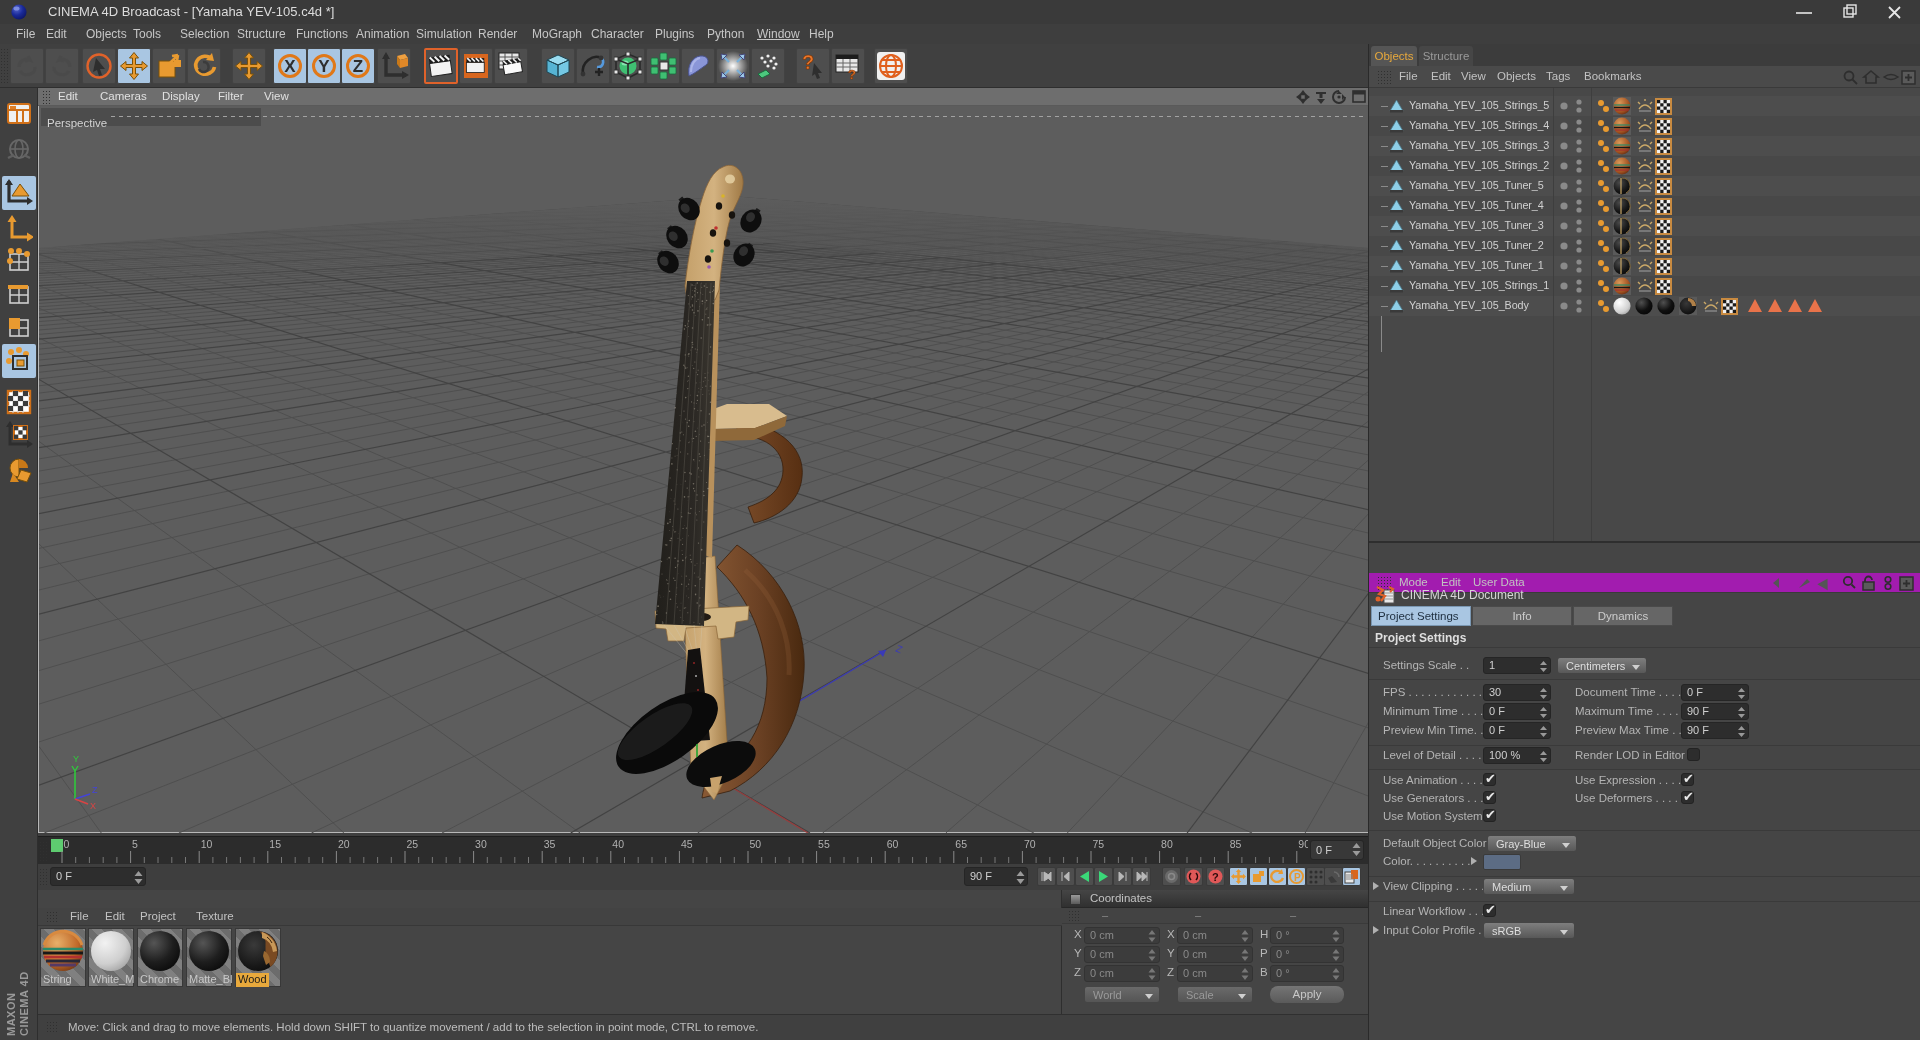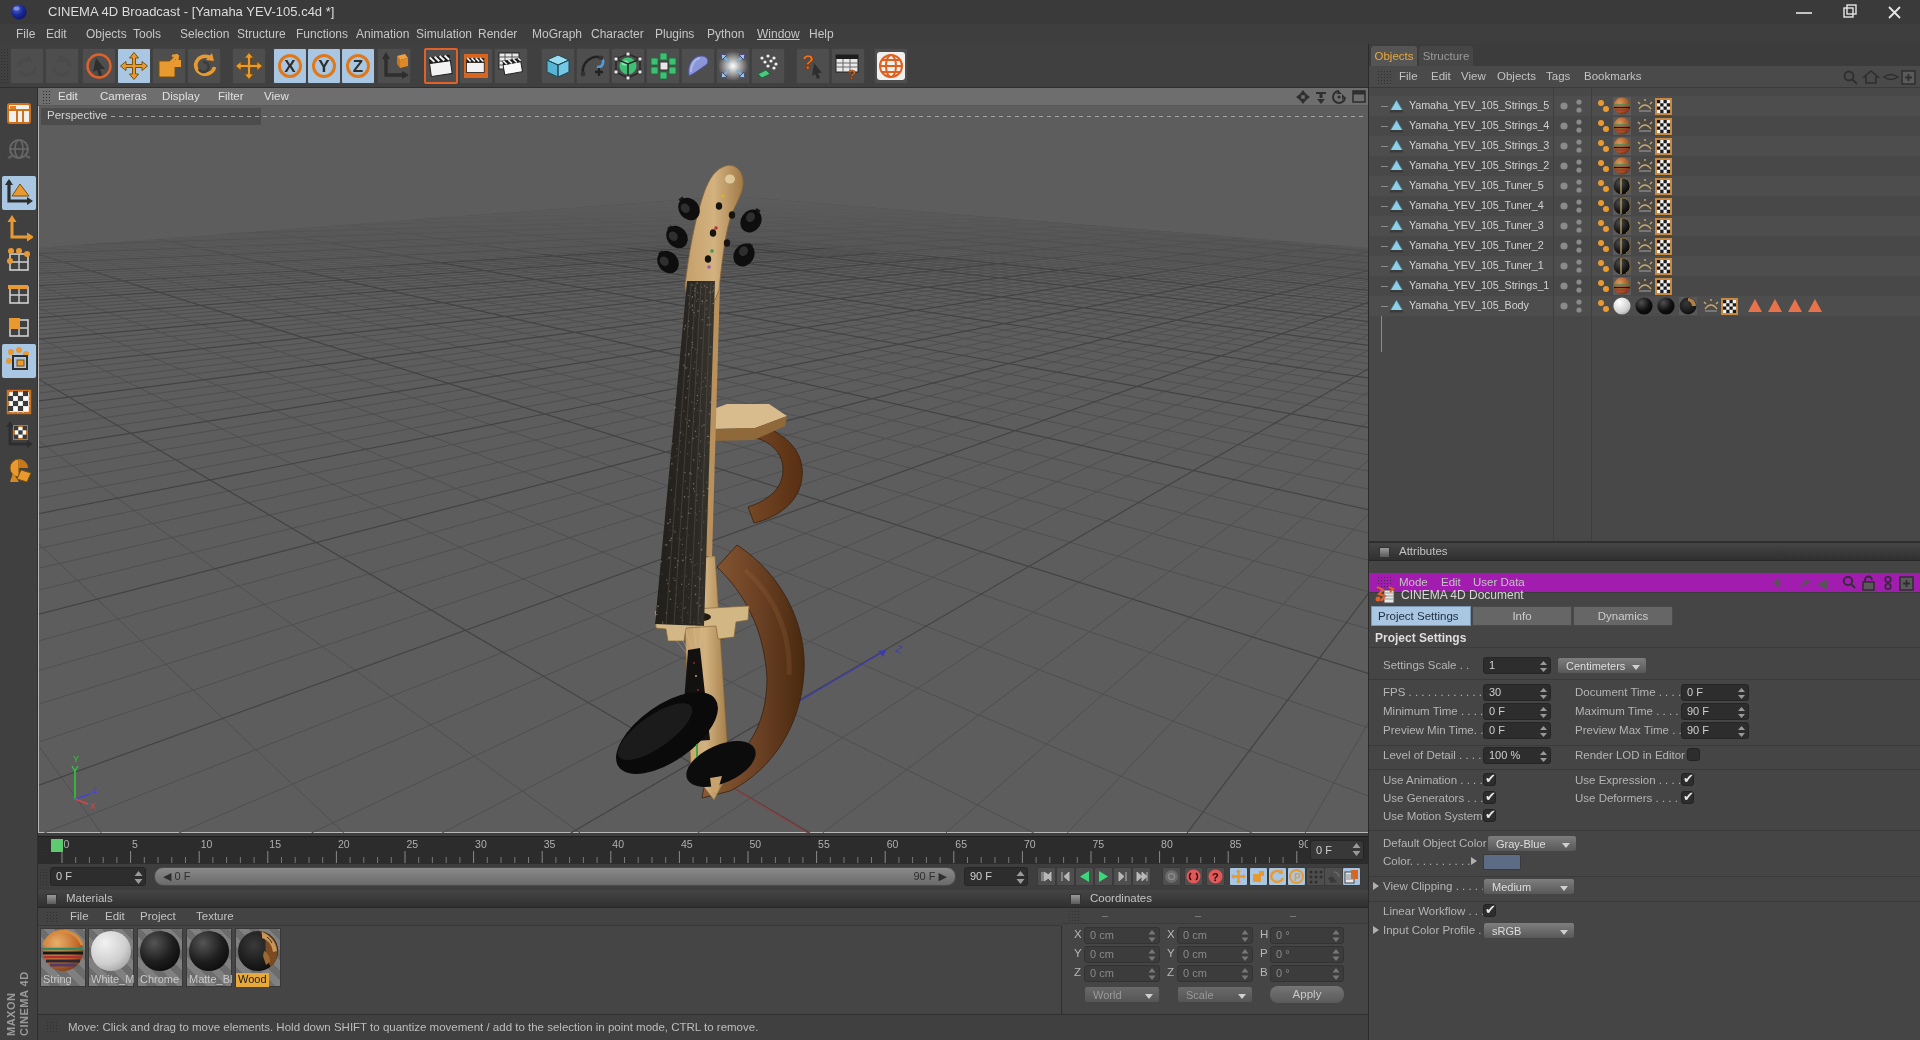--- a/index.html
+++ b/index.html
@@ -841,21 +841,21 @@
       <g transform="translate(36,657)">
 <line x1="0" y1="36" x2="0" y2="8" stroke="#30c83c" stroke-width="1.6"></line>
         <path d="M0 8 l-3 -5 M0 8 l3 -5" stroke="#30c83c" stroke-width="1.4" fill="none"></path>
         <text x="-2" y="-1" font-size="9" fill="#30c83c">Y</text>
 <line x1="0" y1="36" x2="15" y2="31" stroke="#4444d8" stroke-width="1.6"></line>
         <text x="17" y="30" font-size="9" fill="#4444d8">Z</text>
 <line x1="0" y1="36" x2="13" y2="41" stroke="#d84444" stroke-width="1.6"></line>
         <text x="15" y="46" font-size="9" fill="#d84444">X</text>
       </g>
     </svg>
-    <div class="abs" style="left:2px;top:2px;width:220px;height:17px;background:#4c4c4c;color:#d4d4d4;font-size:11.5px;padding:1px 6px">Perspective</div>
+    <div class="abs" style="left:2px;top:2px;width:220px;height:17px;background:#4c4c4c;color:#d4d4d4;font-size:11.5px;padding:9px 6px">Perspective</div>
     <div class="abs" style="left:72px;top:10px;width:1252px;height:1px;background:repeating-linear-gradient(90deg,#a2a2a2 0 4px,transparent 4px 8px)"></div>
   </div>
 <div class="abs" style="left:38px;top:836px;width:1330px;height:28px;background:#2c2c2c;border-top:1px solid #1e1e1e">
     <div class="abs grip" style="left:1px;top:4px;width:9px;height:20px"></div>
     <div class="abs" style="left:13px;top:2px;width:12px;height:13px;background:#5ecb70"></div>
     <svg class="abs" style="left:0;top:0" width="1270" height="28">
       <line x1="24.0" y1="14" x2="24.0" y2="26" stroke="#8a8a8a"></line>
       <text x="25.5" y="11" font-size="10.5" fill="#b0b0b0" font-family="Liberation Sans">0</text>
       <line x1="37.7" y1="20" x2="37.7" y2="26" stroke="#787878"></line>
       <line x1="51.4" y1="20" x2="51.4" y2="26" stroke="#787878"></line>
@@ -968,24 +968,20 @@
     </svg>
     <div class="fld" style="left:1272px;top:3px;width:54px;height:20px;background:#383838;line-height:18px">0 F<svg class="spin" width="9" height="13">
         <path d="M4.5 0 l4 5 h-8 z M4.5 13 l4 -5 h-8 z" fill="#9a9a9a"></path>
       </svg></div>
   </div>
 <div class="abs" style="left:38px;top:864px;width:1330px;height:26px;background:#3e3e3e">
     <div class="abs grip" style="left:1px;top:4px;width:9px;height:18px"></div>
     <div class="fld" style="left:12px;top:3px;width:96px;height:19px;line-height:17px">0 F<svg class="spin" width="9" height="13" style="top:3px">
         <path d="M4.5 0 l4 5 h-8 z M4.5 13 l4 -5 h-8 z" fill="#9a9a9a"></path>
       </svg></div>
-    <div class="abs" style="left:116px;top:3px;width:802px;height:19px;background:linear-gradient(#8a8a8a,#6a6a6a);border-radius:9px;border:1px solid #4a4a4a">
-      <span style="position:absolute;left:8px;top:2px;font-size:11px;color:#2e2e2e">◀ 0 F</span>
-      <span style="position:absolute;right:8px;top:2px;font-size:11px;color:#2e2e2e">90 F ▶</span>
-    </div>
     <div class="fld" style="left:926px;top:3px;width:64px;height:19px;line-height:17px">90 F<svg class="spin" width="9" height="13" style="top:3px">
         <path d="M4.5 0 l4 5 h-8 z M4.5 13 l4 -5 h-8 z" fill="#9a9a9a"></path>
       </svg></div>
     <div class="abs" style="left:999px;top:3px;width:19px;height:19px;background:#4e4e4e;border:1px solid #3a3a3a;border-radius:2px">
       <svg width="17" height="17" viewBox="0 0 17 17" style="position:absolute;left:0;top:0">
         <path d="M4 4 v9 M13 8.5 l-7 -4.5 v9 z M13 4 l-4 4.5 4 4.5 z" fill="#b8b8b8" stroke="#b8b8b8" stroke-width="1"></path>
       </svg>
     </div>
     <div class="abs" style="left:1018px;top:3px;width:19px;height:19px;background:#4e4e4e;border:1px solid #3a3a3a;border-radius:2px">
       <svg width="17" height="17" viewBox="0 0 17 17" style="position:absolute;left:0;top:0">
@@ -1075,24 +1071,20 @@
     </div>
     <div class="abs" style="left:1304px;top:3px;width:19px;height:19px;background:#a9c6e2;border:1px solid #3a3a3a;border-radius:2px">
       <svg width="17" height="17" viewBox="0 0 17 17" style="position:absolute;left:0;top:0">
         <rect x="2" y="4" width="9" height="11" fill="#e8e8e8" stroke="#444"></rect>
         <rect x="8" y="2" width="7" height="9" fill="#d8661e"></rect>
         <path d="M3 7 h7 M3 9 h7 M3 11 h7" stroke="#888"></path>
       </svg>
     </div>
   </div>
 <div class="abs" style="left:38px;top:890px;width:1024px;height:124px;background:#454545;border-right:1px solid #2e2e2e">
-    <div class="hdr" style="left:0;top:0;width:1024px">
-      <div class="hsq"></div>
-      <span style="position:absolute;left:28px">Materials</span>
-    </div>
     <div class="abs" style="left:0;top:18px;width:1024px;height:18px;background:#434343;border-bottom:1px solid #383838">
       <div class="abs grip" style="left:8px;top:3px;width:13px;height:12px"></div>
       <div class="abs" style="left:32px;top:2px;color:#c2c2c2;font-size:11.5px">File</div>
       <div class="abs" style="left:67px;top:2px;color:#c2c2c2;font-size:11.5px">Edit</div>
       <div class="abs" style="left:102px;top:2px;color:#c2c2c2;font-size:11.5px">Project</div>
       <div class="abs" style="left:158px;top:2px;color:#c2c2c2;font-size:11.5px">Texture</div>
     </div>
     <div class="abs" style="left:2px;top:38px;width:46px;height:59px;background:repeating-linear-gradient(45deg,#808080 0 7px,#6c6c6c 7px 14px);border:1px solid #383838">
       <svg width="44" height="44" style="position:absolute;left:0;top:0">
         <defs>
@@ -1816,24 +1808,20 @@
           <polygon points="8,1 15,14 1,14" fill="#e8734a"></polygon>
         </svg>
         <svg width="16" height="16" style="position:absolute;left:438px;top:2px">
           <polygon points="8,1 15,14 1,14" fill="#e8734a"></polygon>
         </svg>
       </div>
       <div class="abs" style="left:184px;top:0;width:1px;height:492px;background:#3e3e3e"></div>
       <div class="abs" style="left:222px;top:0;width:1px;height:492px;background:#3e3e3e"></div>
     </div>
     <div class="abs" style="left:0;top:497px;width:552px;height:499px;background:#454545;border-top:2px solid #2e2e2e">
-      <div class="hdr" style="left:0;top:0;width:552px">
-        <div class="hsq" style="left:10px"></div>
-        <span style="position:absolute;left:30px">Attributes</span>
-      </div>
       <div class="abs" style="left:0;top:30px;width:652px;height:20px;background:#a21caf;border-bottom:1px solid #3a3a3a">
         <div class="abs grip" style="left:8px;top:3px;width:14px;height:14px"></div>
         <div class="abs" style="left:30px;top:3px;color:#c2c2c2;font-size:11.5px">Mode</div>
         <div class="abs" style="left:72px;top:3px;color:#c2c2c2;font-size:11.5px">Edit</div>
         <div class="abs" style="left:104px;top:3px;color:#c2c2c2;font-size:11.5px">User Data</div>
         <svg class="abs" style="left:400px;top:2px" width="148" height="16" viewBox="0 0 148 16">
 <g fill="#555">
             <path d="M10 3 l-6 5 6 5 z M14 8 h6"></path>
             <path d="M30 13 l8 -9 3 3 z"></path>
             <path d="M56 3 l6 10 -12 0 z" transform="rotate(30 56 8)"></path>

